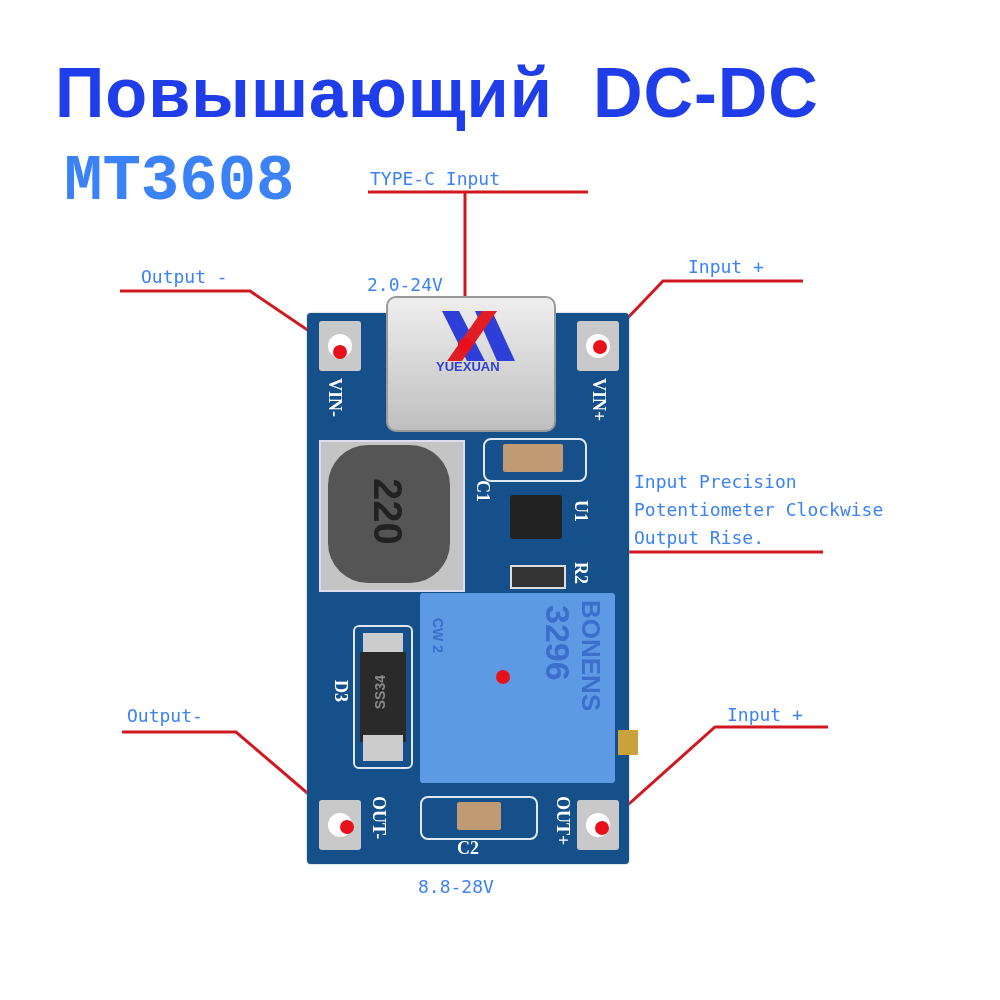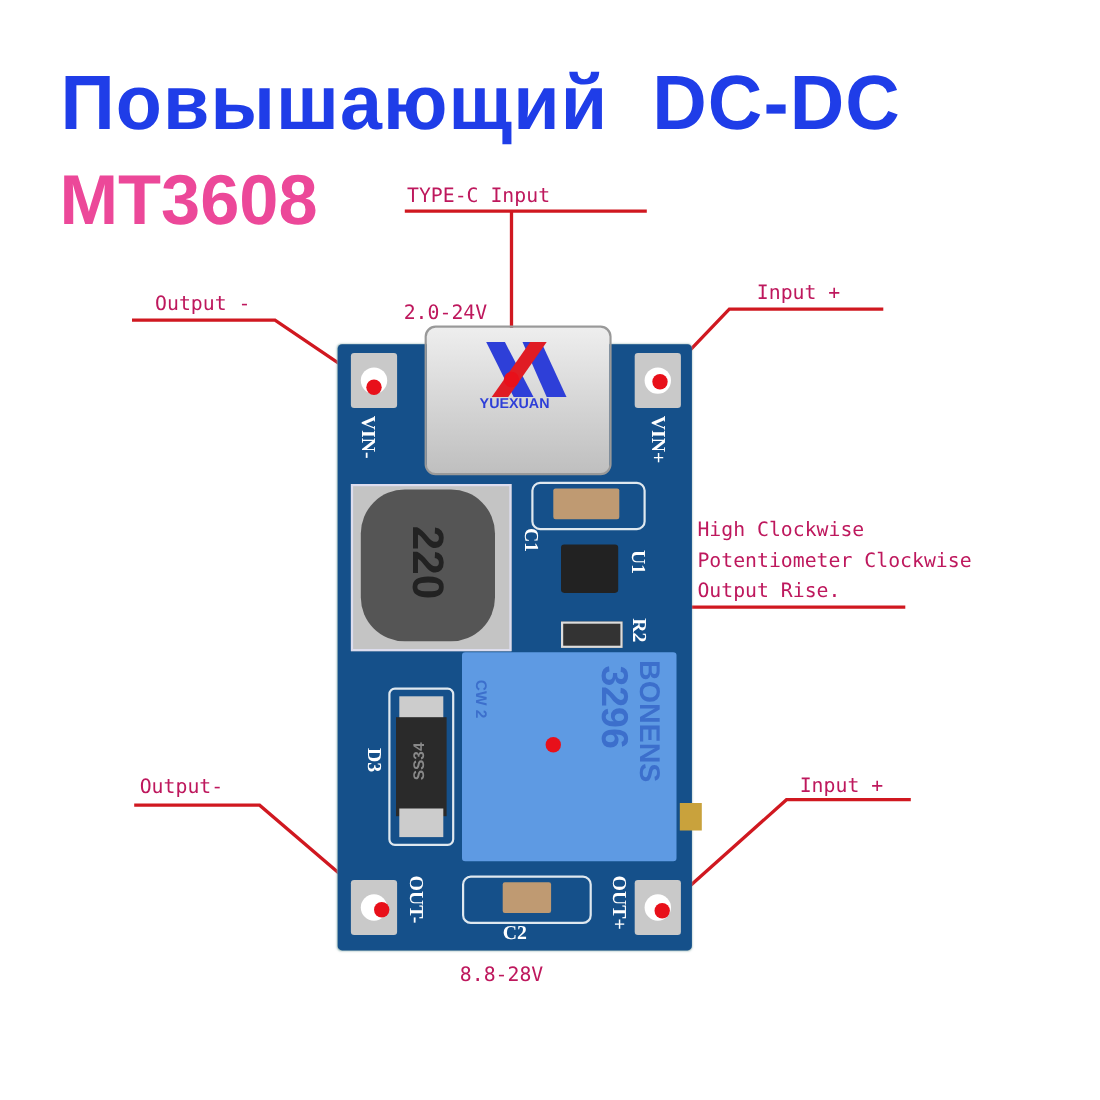--- a/index.html
+++ b/index.html
@@ -1,19 +1,19 @@
 <!DOCTYPE html>
 <html><head>
 <meta charset="utf-8">
 <style>
   html,body{margin:0;padding:0;background:#fff;}
   body{width:1000px;height:1000px;position:relative;overflow:hidden;font-family:"DejaVu Sans",sans-serif;}
   .title{position:absolute;left:55px;top:58px;font-family:"Liberation Sans",sans-serif;font-weight:bold;font-size:70px;color:#1f3de8;letter-spacing:1px;white-space:pre;line-height:1;transform:scaleX(0.98);transform-origin:left;}
-  .model{position:absolute;left:54px;top:150px;font-family:Liberation Sans, sans-serif;font-weight:bold;font-size:64px;color:#ec4899;line-height:1;}
-  .lbl{position:absolute;font-family:"DejaVu Sans Mono","Liberation Mono",monospace;font-size:18px;color:#be185d;white-space:nowrap;line-height:1;}
+  .model{position:absolute;left:64px;top:150px;font-family:Liberation Mono, monospace;font-weight:bold;font-size:64px;color:#3b82f6;line-height:1;}
+  .lbl{position:absolute;font-family:"DejaVu Sans Mono","Liberation Mono",monospace;font-size:18px;color:#3b82f6;white-space:nowrap;line-height:1;}
   .lines{position:absolute;left:0;top:0;width:1000px;height:1000px;pointer-events:none;}
   .board{position:absolute;left:307px;top:313px;width:322px;height:551px;background:#15508a;border-radius:4px;box-shadow:0 0 2px #8aa;}
   .pad{position:absolute;width:42px;height:50px;background:#c9c9c9;border-radius:3px;}
   .pad .hole{position:absolute;left:9px;top:13px;width:24px;height:24px;border-radius:50%;background:#fff;}
   .silk{position:absolute;color:#fff;font-family:"Liberation Serif",serif;font-weight:bold;font-size:18px;white-space:nowrap;}
   .vert{writing-mode:vertical-rl;}
   .usbc{position:absolute;left:386px;top:296px;width:166px;height:132px;background:linear-gradient(#eee,#bfbfbf);border-radius:10px;border:2px solid #999;}
   .logo{position:absolute;left:437px;top:306px;width:80px;height:70px;}
   .logo-text{position:absolute;left:436px;top:359px;font-family:"Liberation Sans",sans-serif;font-weight:bold;font-size:13px;color:#2e3fd8;}
   .inductor-pad{position:absolute;left:319px;top:440px;width:142px;height:148px;background:#c4c4c4;border:2px solid #dde;}
@@ -46,21 +46,21 @@
     <polyline points="823,552 628,552 503,677"></polyline>
     <polyline points="122,732 236,732 347,827"></polyline>
     <polyline points="828,727 715,727 602,828"></polyline>
   </g>
 </svg>
 
 <div class="lbl" style="left:370px;top:170px;">TYPE-C Input</div>
 <div class="lbl" style="left:367px;top:276px;">2.0-24V</div>
 <div class="lbl" style="left:141px;top:268px;">Output -</div>
 <div class="lbl" style="left:688px;top:258px;">Input +</div>
-<div class="lbl" style="left:634px;top:473px;">High Clockwise</div>
+<div class="lbl" style="left:634px;top:473px;">Input Precision</div>
 <div class="lbl" style="left:634px;top:501px;text-align:center;">Potentiometer Clockwise</div>
 <div class="lbl" style="left:634px;top:529px;">Output Rise.</div>
 <div class="lbl" style="left:127px;top:707px;">Output-</div>
 <div class="lbl" style="left:727px;top:706px;">Input +</div>
 <div class="lbl" style="left:418px;top:878px;">8.8-28V</div>
 
 <div class="board"></div>
 
 <div class="pad" style="left:319px;top:321px;">
     <div class="hole"></div>

